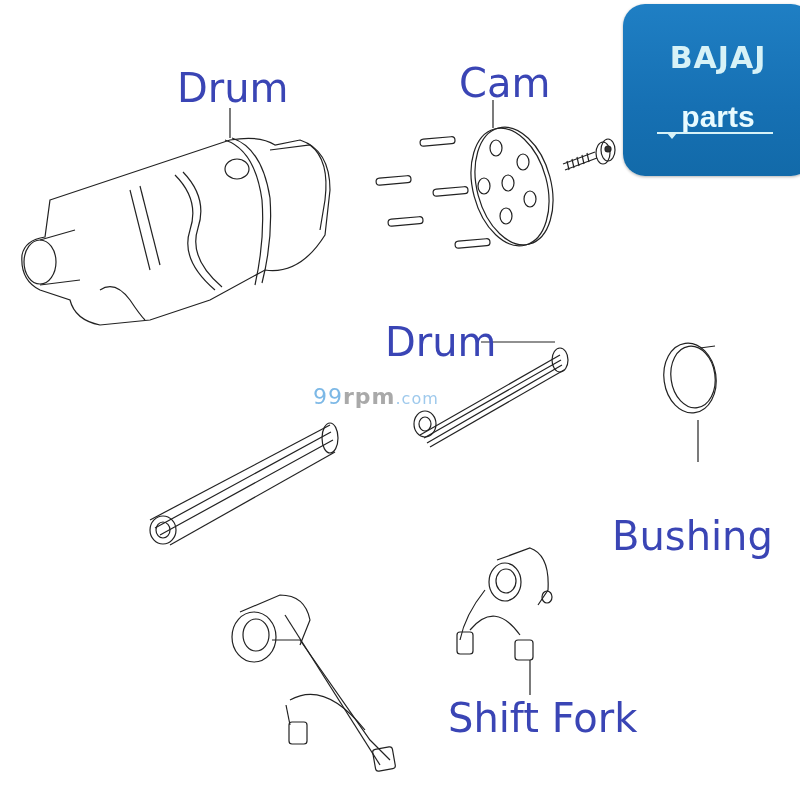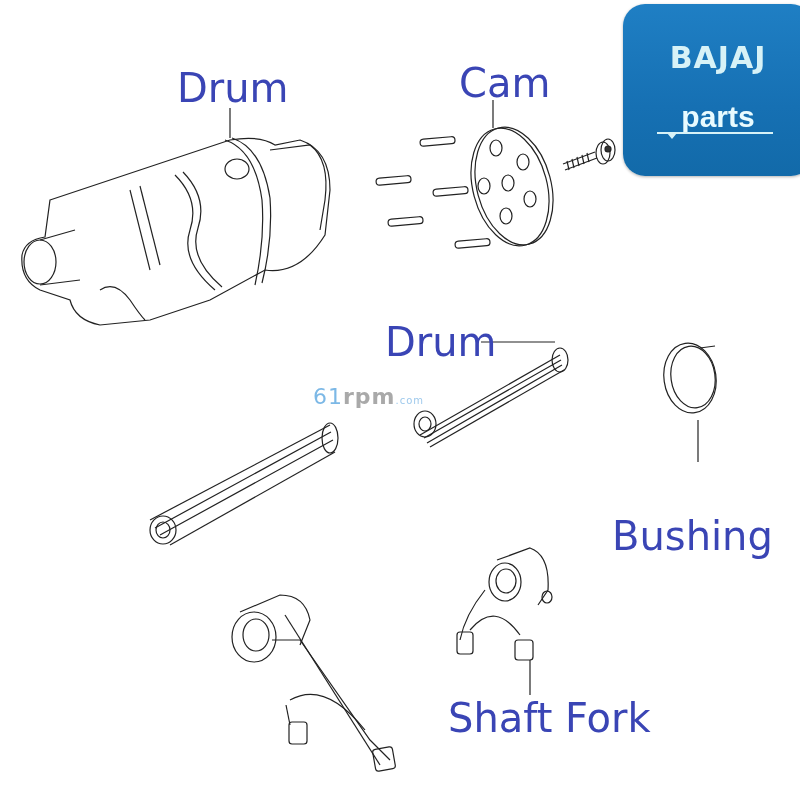--- a/index.html
+++ b/index.html
@@ -9,21 +9,21 @@
   .badge { position:absolute; left:623px; top:4px; width:190px; height:172px; border-radius:22px;
            background:linear-gradient(180deg,#1f7fc4 0%,#1670b3 60%,#126aa9 100%); box-shadow:0 1px 3px rgba(0,0,0,0.3); }
   .badge .brand { position:absolute; left:0; right:0; top:36px; text-align:center; color:#d7f2f7; font-weight:bold; font-size:30px; letter-spacing:1px; font-family:"DejaVu Sans", sans-serif;}
   .badge .gen { position:absolute; left:0; right:0; top:78px; text-align:center; color:#c9eef5; font-size:22px; font-family:"Liberation Sans", sans-serif;}
   .badge .parts { position:absolute; left:0; right:0; top:96px; text-align:center; color:#e8fbff; font-size:30px; font-weight:bold; font-family:"Liberation Sans", sans-serif;}
   .badge .underline { position:absolute; left:34px; top:128px; width:116px; height:2px; background:#d7f2f7; }
   .badge .tri { position:absolute; left:44px; top:129px; width:0; height:0; border-left:5px solid transparent; border-right:5px solid transparent; border-top:6px solid #d7f2f7; }
   .watermark { position:absolute; left:313px; top:384px; font-size:22px; letter-spacing:1px; font-family:"DejaVu Sans", sans-serif; }
   .watermark .a { color:#7cb8e6; }
   .watermark .b { color:#a9a9a9; font-weight:bold;text-align:right; }
-  .watermark .c { color:#9ec9ec; font-size:10px; }
+  .watermark .c { color:#9ec9ec; font-size:16px; }
 </style>
 </head>
 <body>
 
 <svg class="diagram" viewBox="0 0 800 800" width="800" height="800" fill="none" stroke="#222" stroke-width="1.2">
 
   <g>
     <path d="M50 200 L230 140 Q260 135 275 145 L300 140 Q330 150 330 190 L325 235 Q300 275 265 270 L210 300 L150 320 L100 325 Q75 320 70 300 L40 290 Q20 280 22 255 Q25 240 45 237 L50 200 Z"></path>
     <ellipse cx="40" cy="262" rx="16" ry="22"></ellipse>
     <path d="M40 240 L75 230 M40 285 L80 280"></path>
@@ -115,24 +115,24 @@
     <rect x="515" y="640" width="18" height="20" rx="3"></rect>
     <ellipse cx="547" cy="597" rx="5" ry="6"></ellipse>
     <line x1="530" y1="660" x2="530" y2="695"></line>
   </g>
 </svg>
 
 <div class="label" style="left:177px;top:68px;">Drum</div>
 <div class="label" style="left:459px;top:63px;">Cam</div>
 <div class="label" style="left:385px;top:322px;">Drum</div>
 <div class="label" style="left:612px;top:468px;margin-top:48px;">Bushing</div>
-<div class="label" style="left:448px;top:698px;">Shaft Fork</div>
+<div class="label" style="left:448px;top:698px;">Shift Fork</div>
 
 <div class="watermark">
-  <span class="a">61</span><span class="b">rpm</span><span class="c">.com</span>
+  <span class="a">99</span><span class="b">rpm</span><span class="c">.com</span>
 </div>
 
 <div class="badge">
   <div class="brand">BAJAJ</div>
   <div class="parts">parts</div>
   <div class="underline"></div>
   <div class="tri"></div>
 </div>
 
 </body></html>

